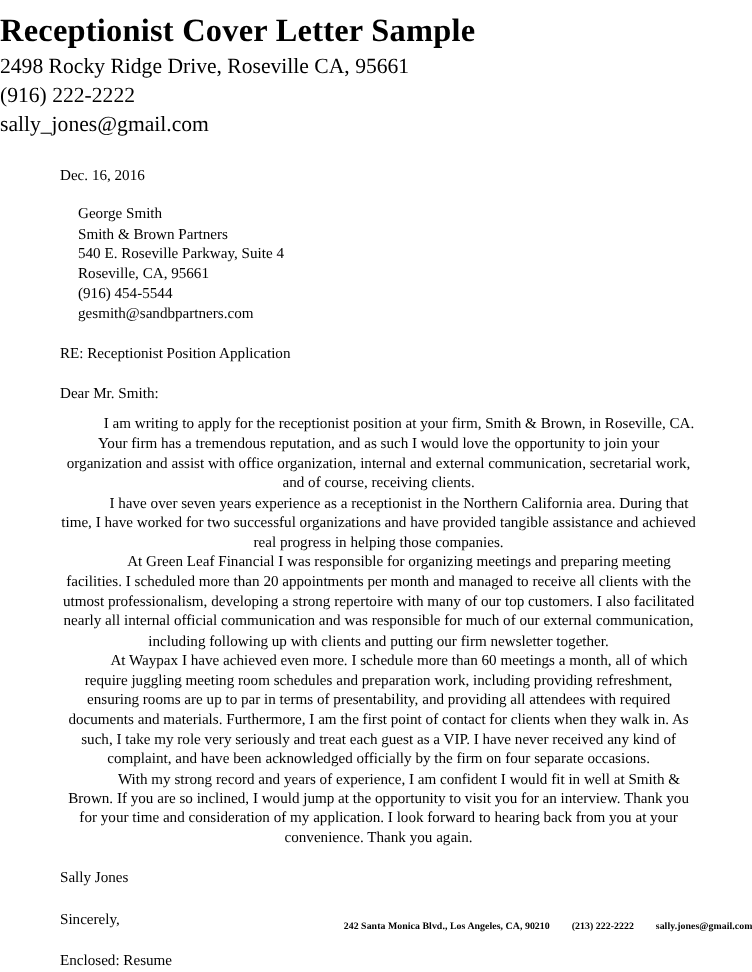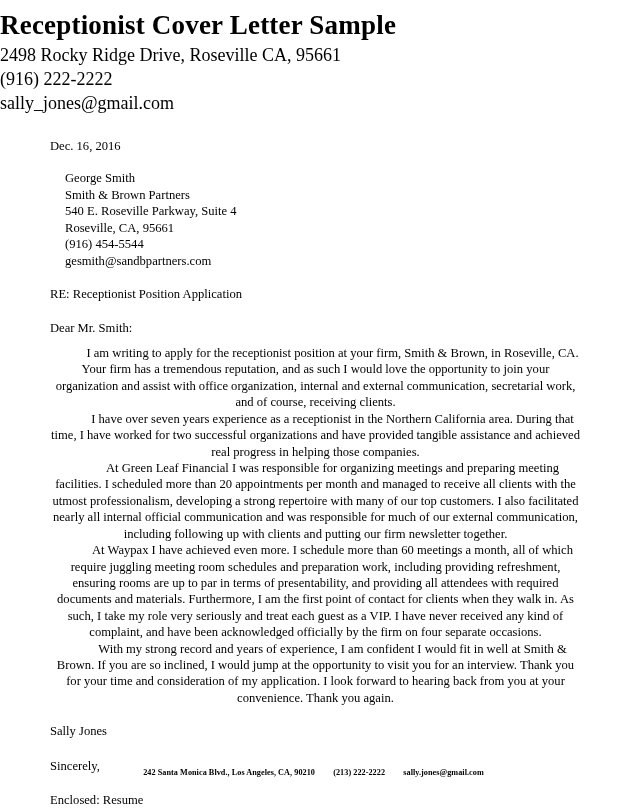--- a/index.html
+++ b/index.html
@@ -87,21 +87,21 @@
   .closing p.last {
     margin-bottom: 0;
   }
 
   
   .footer {
     position: absolute;
     left: 0;
     right: 0;
     top: 761px;
-    text-align: center;
+    text-align: right;
   }
 
   .footer-inner {
     display: inline-block;
     font-size: 8.2px;
     font-weight: bold;
     letter-spacing: 0.05px;
     white-space: nowrap;
   }
 

